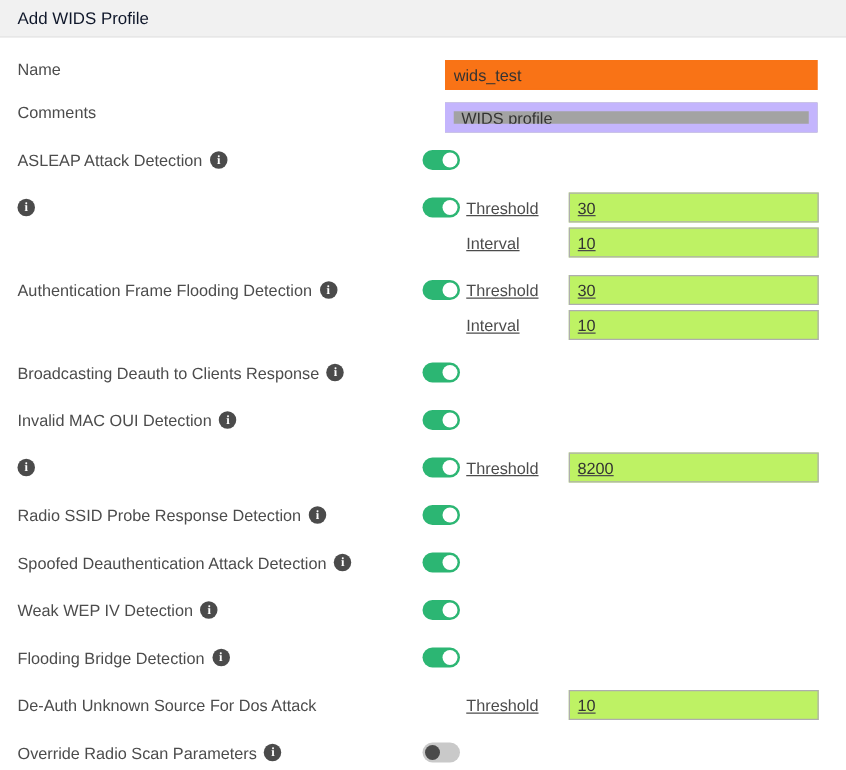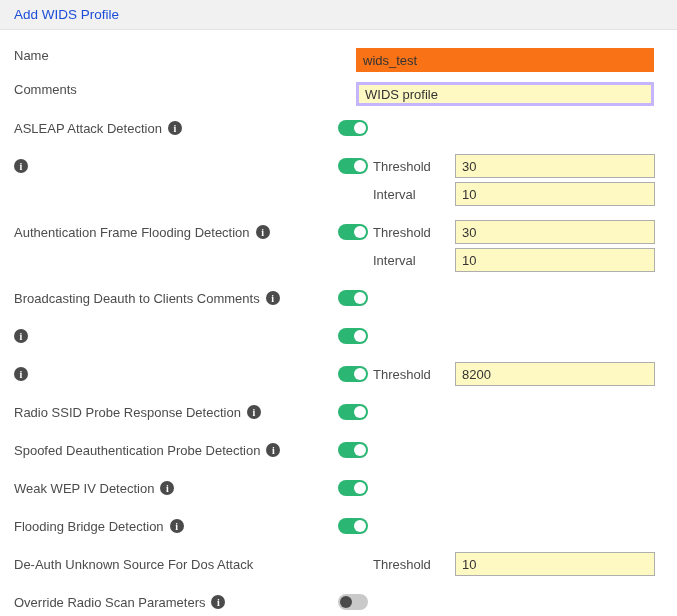--- a/index.html
+++ b/index.html
@@ -8,35 +8,35 @@
     width: 677px; height: 616px;
     font-family: "Liberation Sans", "DejaVu Sans", sans-serif;
     font-size: 13px; color: #4c4c4c;
     overflow: hidden;
   }
   .header {
     height: 30px; line-height: 29px;
     background: #f1f1f1;
     border-bottom: 1px solid #e3e3e3;
     padding-left: 14px;
-    color: #1d4ed8;
+    color: #0f172a;
     font-size: 13.5px;
   }
   .content { padding-top: 18px; }
 
   
   .frow {
     display: flex; align-items: flex-start;
     padding-left: 14px; margin-bottom: 10px;
   }
   .frow .flbl { width: 342px; }
   .tinput {
     width: 298px; height: 24px;
-    border: 3px solid #c4b5fd;
-    background: #fef9c3;
+    border: 7px solid #c4b5fd;
+    background: #a3a3a3;
     padding: 0 6px;
     font-family: "Liberation Sans", "DejaVu Sans", sans-serif;
     font-size: 13px; color: #333333;
   }
   .tinput.focused {
     background: #f97316;
     border: 1px solid #f97316;
   }
 
   
@@ -47,26 +47,26 @@
     margin-bottom: 14px;
   }
   .lbl {
     display: flex; align-items: center;
     height: 24px; gap: 6px;
     white-space: nowrap;
     text-align: center;
   }
   .tgl-cell { display: flex; align-items: center; height: 24px; }
   .fields { display: flex; flex-direction: column; gap: 4px; }
-  .fieldline { display: flex; align-items: center; height: 24px; }
+  .fieldline { display: flex; align-items: center; height: 24px; text-decoration: underline; }
   .fieldline .flabel { width: 82px; }
   .finput {
     width: 200px; height: 24px;
     border: 1px solid #aeaeae;
-    background: #fef9c3;
+    background: #bef264;
     padding: 0 6px;
     font-family: "Liberation Sans", "DejaVu Sans", sans-serif;
     font-size: 13px; color: #333333;
   }
 
   
   .info {
     width: 14px; height: 14px; border-radius: 50%;
     background: #4b4b4b; color: #ffffff;
     display: inline-flex; align-items: center; justify-content: center;
@@ -167,35 +167,36 @@
       </div>
       <div class="fieldline">
         <span class="flabel">Interval</span>
         <input class="finput" value="10" style="">
       </div>
     </div>
   </div>
 
   <div class="trow">
     <div class="lbl">
-      <span>Broadcasting Deauth to Clients Comments</span>
-      <span class="info">
-          <span>i</span>
-        </span>
-    </div>
-    <div class="tgl-cell">
-      <span class="toggle on">
-          <span class="knob"></span>
-        </span>
-    </div>
-    <div class="fields"></div>
-  </div>
-
-  <div class="trow">
-    <div class="lbl">
+      <span>Broadcasting Deauth to Clients Response</span>
+      <span class="info">
+          <span>i</span>
+        </span>
+    </div>
+    <div class="tgl-cell">
+      <span class="toggle on">
+          <span class="knob"></span>
+        </span>
+    </div>
+    <div class="fields"></div>
+  </div>
+
+  <div class="trow">
+    <div class="lbl">
+      <span>Invalid MAC OUI Detection</span>
       <span class="info">
           <span>i</span>
         </span>
     </div>
     <div class="tgl-cell">
       <span class="toggle on">
           <span class="knob"></span>
         </span>
     </div>
     <div class="fields"></div>
@@ -230,21 +231,21 @@
     <div class="tgl-cell">
       <span class="toggle on">
           <span class="knob"></span>
         </span>
     </div>
     <div class="fields"></div>
   </div>
 
   <div class="trow">
     <div class="lbl">
-      <span>Spoofed Deauthentication Probe Detection</span>
+      <span>Spoofed Deauthentication Attack Detection</span>
       <span class="info">
           <span>i</span>
         </span>
     </div>
     <div class="tgl-cell">
       <span class="toggle on">
           <span class="knob"></span>
         </span>
     </div>
     <div class="fields"></div>

